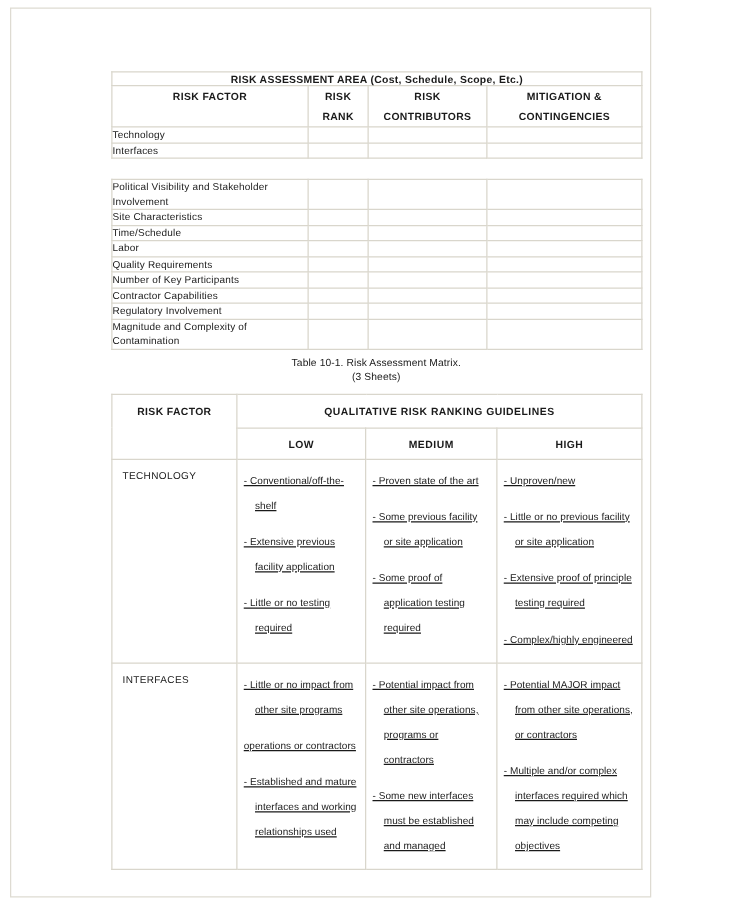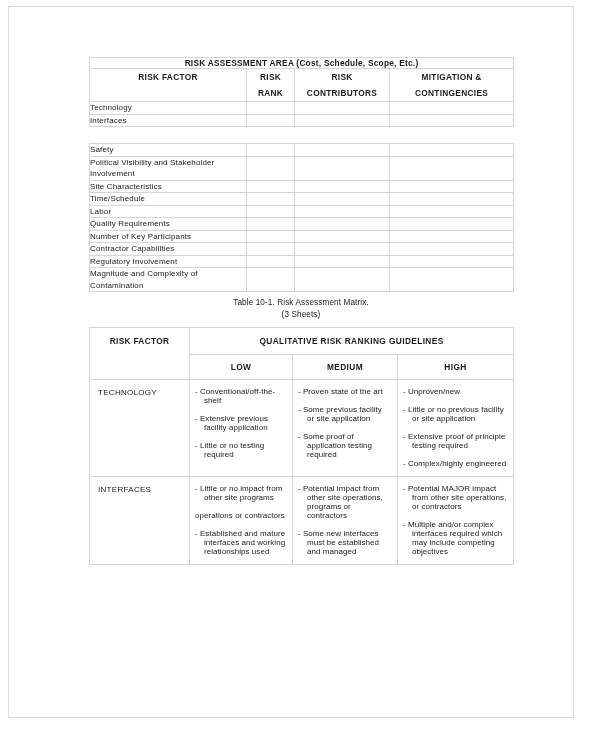--- a/index.html
+++ b/index.html
@@ -12,21 +12,21 @@
     height: 730px;
     font-family: "Liberation Sans", sans-serif;
     color: #1a1a1a;
     overflow: hidden;
   }
 
   .page {
     position: absolute;
     left: 8px;
     top: 6px;
-    width: 566px;
+    width: 513px;
     height: 712px;
     border: 1px solid #dedbd2;
     background: #ffffff;
     box-sizing: border-box;
   }
 
   .sheet {
     position: absolute;
     left: 80px;
     top: 50px;
@@ -117,22 +117,23 @@
   }
   .t2 .factor-name {
     font-size: 8px;
     padding: 7px 4px 4px 8px;
     letter-spacing: 0.3px;
     line-height: 11px;
   }
   .t2 .bullets {
     font-size: 8px;
     padding: 7px 6px 8px 5px;
-    line-height: 9px;
+    line-height: 20px;
     letter-spacing: 0.05px;
+    text-decoration: underline;
   }
   .bullets p {
     margin: 0 0 9px 0;
     padding-left: 9px;
     text-indent: -9px;
   }
   .bullets p:last-child { margin-bottom: 0; }
   .bullets p.nodash {
     padding-left: 0;
     text-indent: 0;
@@ -190,26 +191,20 @@
     <div class="gap"></div>
 
     <table class="grid t1">
       <colgroup>
         <col class="c-factor">
           <col class="c-rank">
           <col class="c-contrib">
           <col class="c-mit">
       </colgroup>
       <tbody>
-        <tr class="r-short">
-          <td class="rowlabel">Safety</td>
-          <td class="blank-cell"></td>
-          <td class="blank-cell"></td>
-          <td class="blank-cell"></td>
-        </tr>
         <tr class="r-tall">
           <td class="rowlabel">Political Visibility and Stakeholder Involvement</td>
           <td class="blank-cell"></td>
           <td class="blank-cell"></td>
           <td class="blank-cell"></td>
         </tr>
         <tr class="r-short">
           <td class="rowlabel">Site Characteristics</td>
           <td class="blank-cell"></td>
           <td class="blank-cell"></td>

